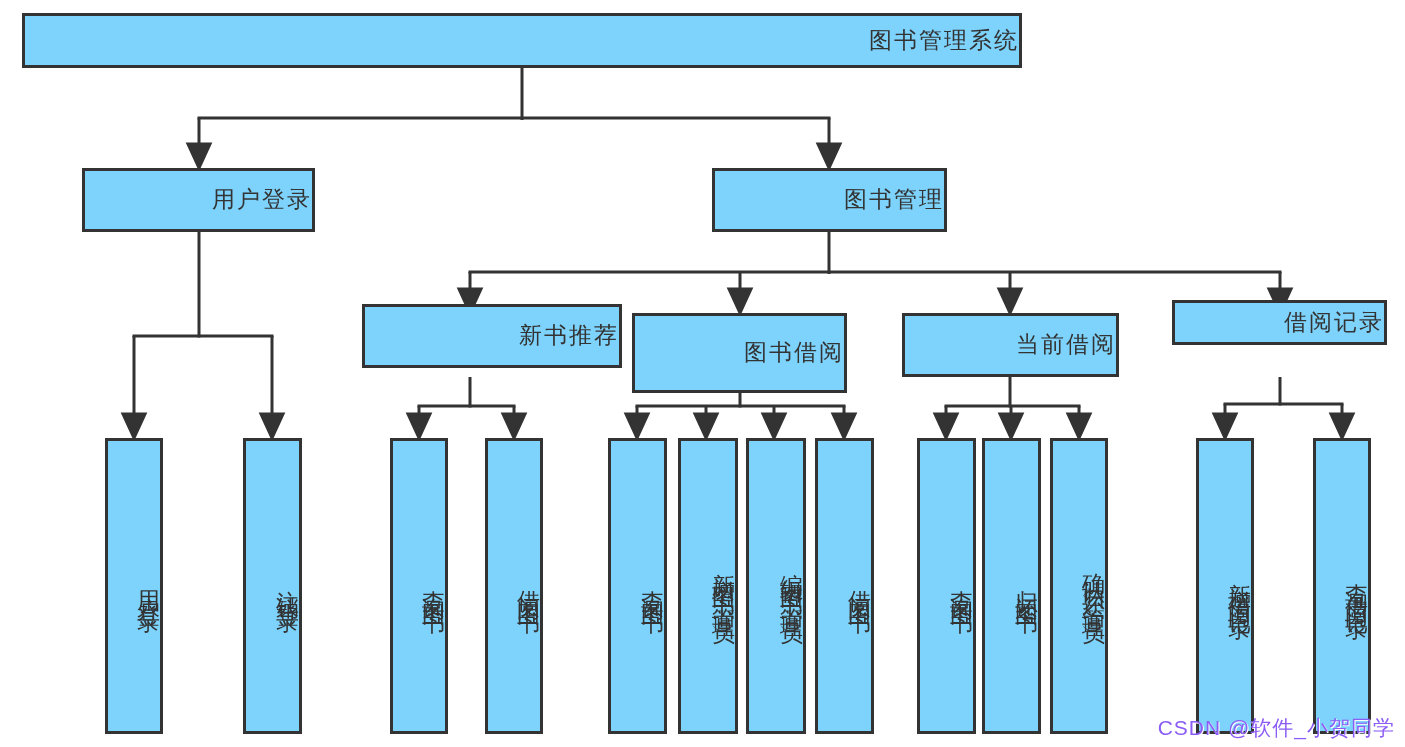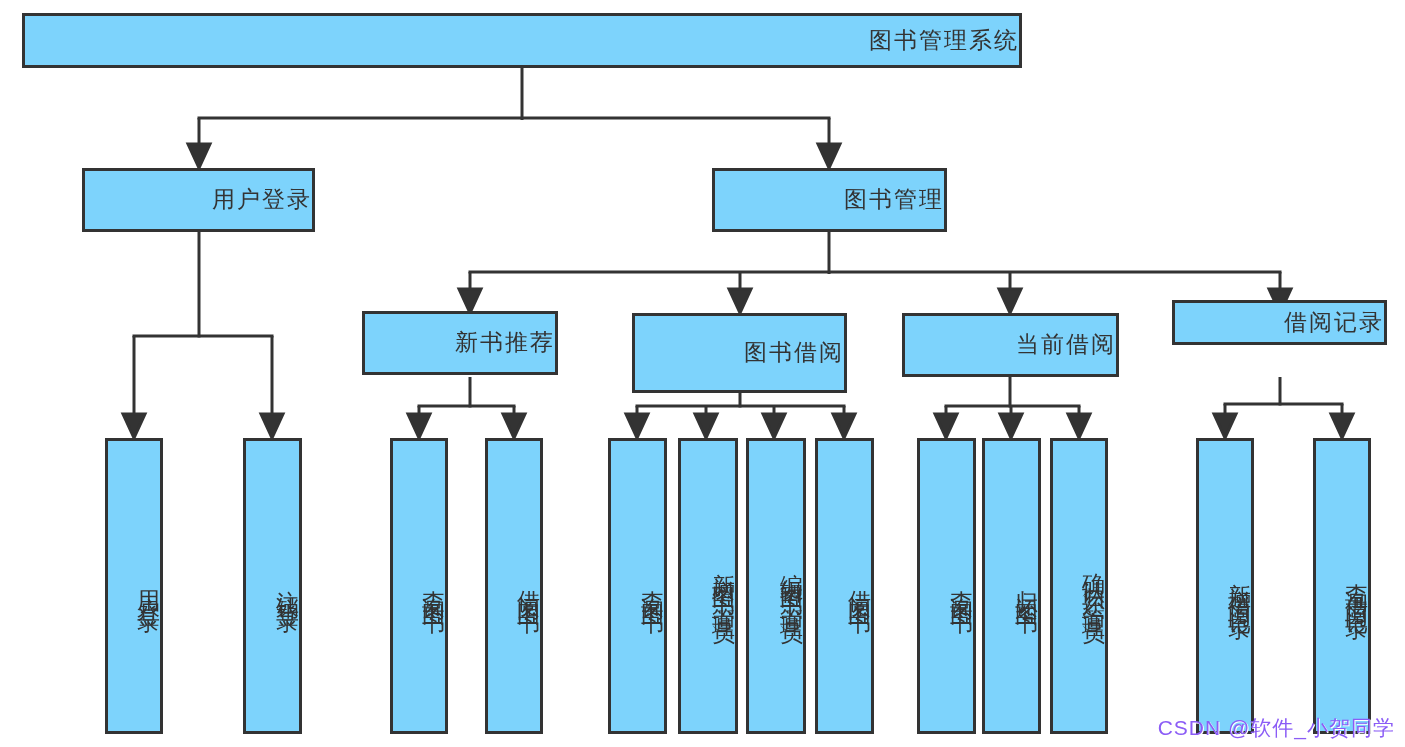--- a/index.html
+++ b/index.html
@@ -121,21 +121,21 @@
     <span class="lbl">图书管理系统</span>
   </div>
 
   <div class="node" style="left:82px;top:168px;width:233px;height:64px">
     <span class="lbl">用户登录</span>
   </div>
   <div class="node" style="left:712px;top:168px;width:235px;height:64px">
     <span class="lbl">图书管理</span>
   </div>
 
-  <div class="node" style="left:362px;top:311px;width:196px;height:64px">
+  <div class="node" style="left:362px;top:304px;width:260px;height:64px">
     <span class="lbl">新书推荐</span>
   </div>
   <div class="node" style="left:632px;top:313px;width:215px;height:80px">
     <span class="lbl">图书借阅</span>
   </div>
   <div class="node" style="left:902px;top:313px;width:217px;height:64px">
     <span class="lbl">当前借阅</span>
   </div>
   <div class="node" style="left:1172px;top:300px;width:215px;height:45px">
     <span class="lbl">借阅记录</span>

